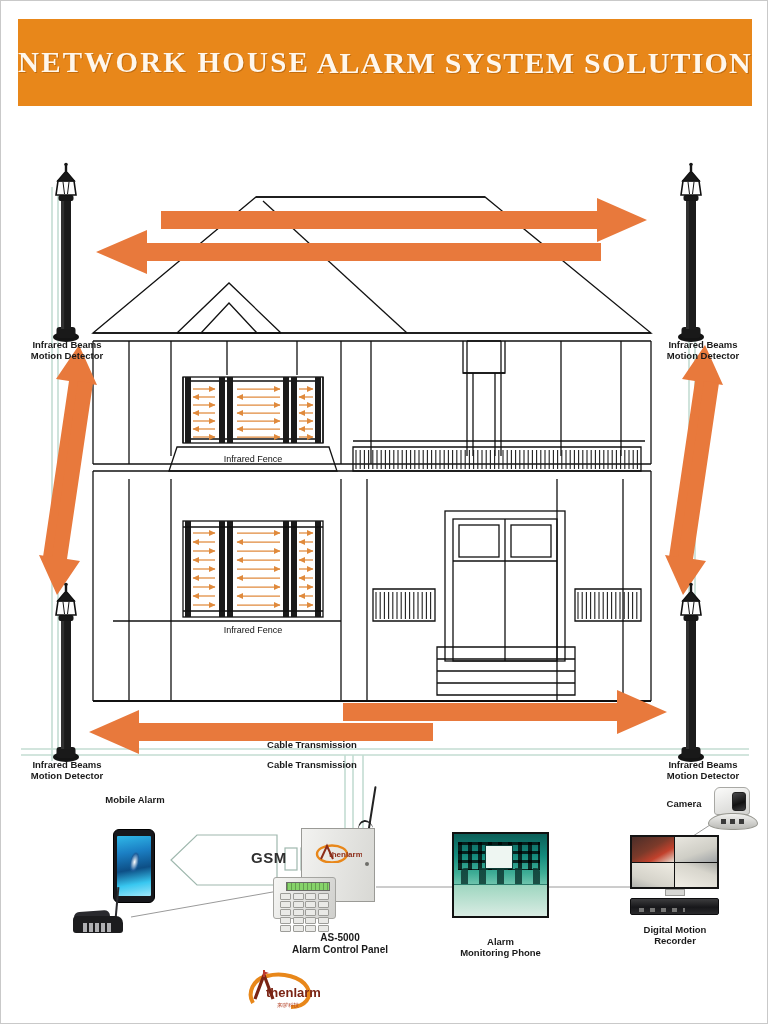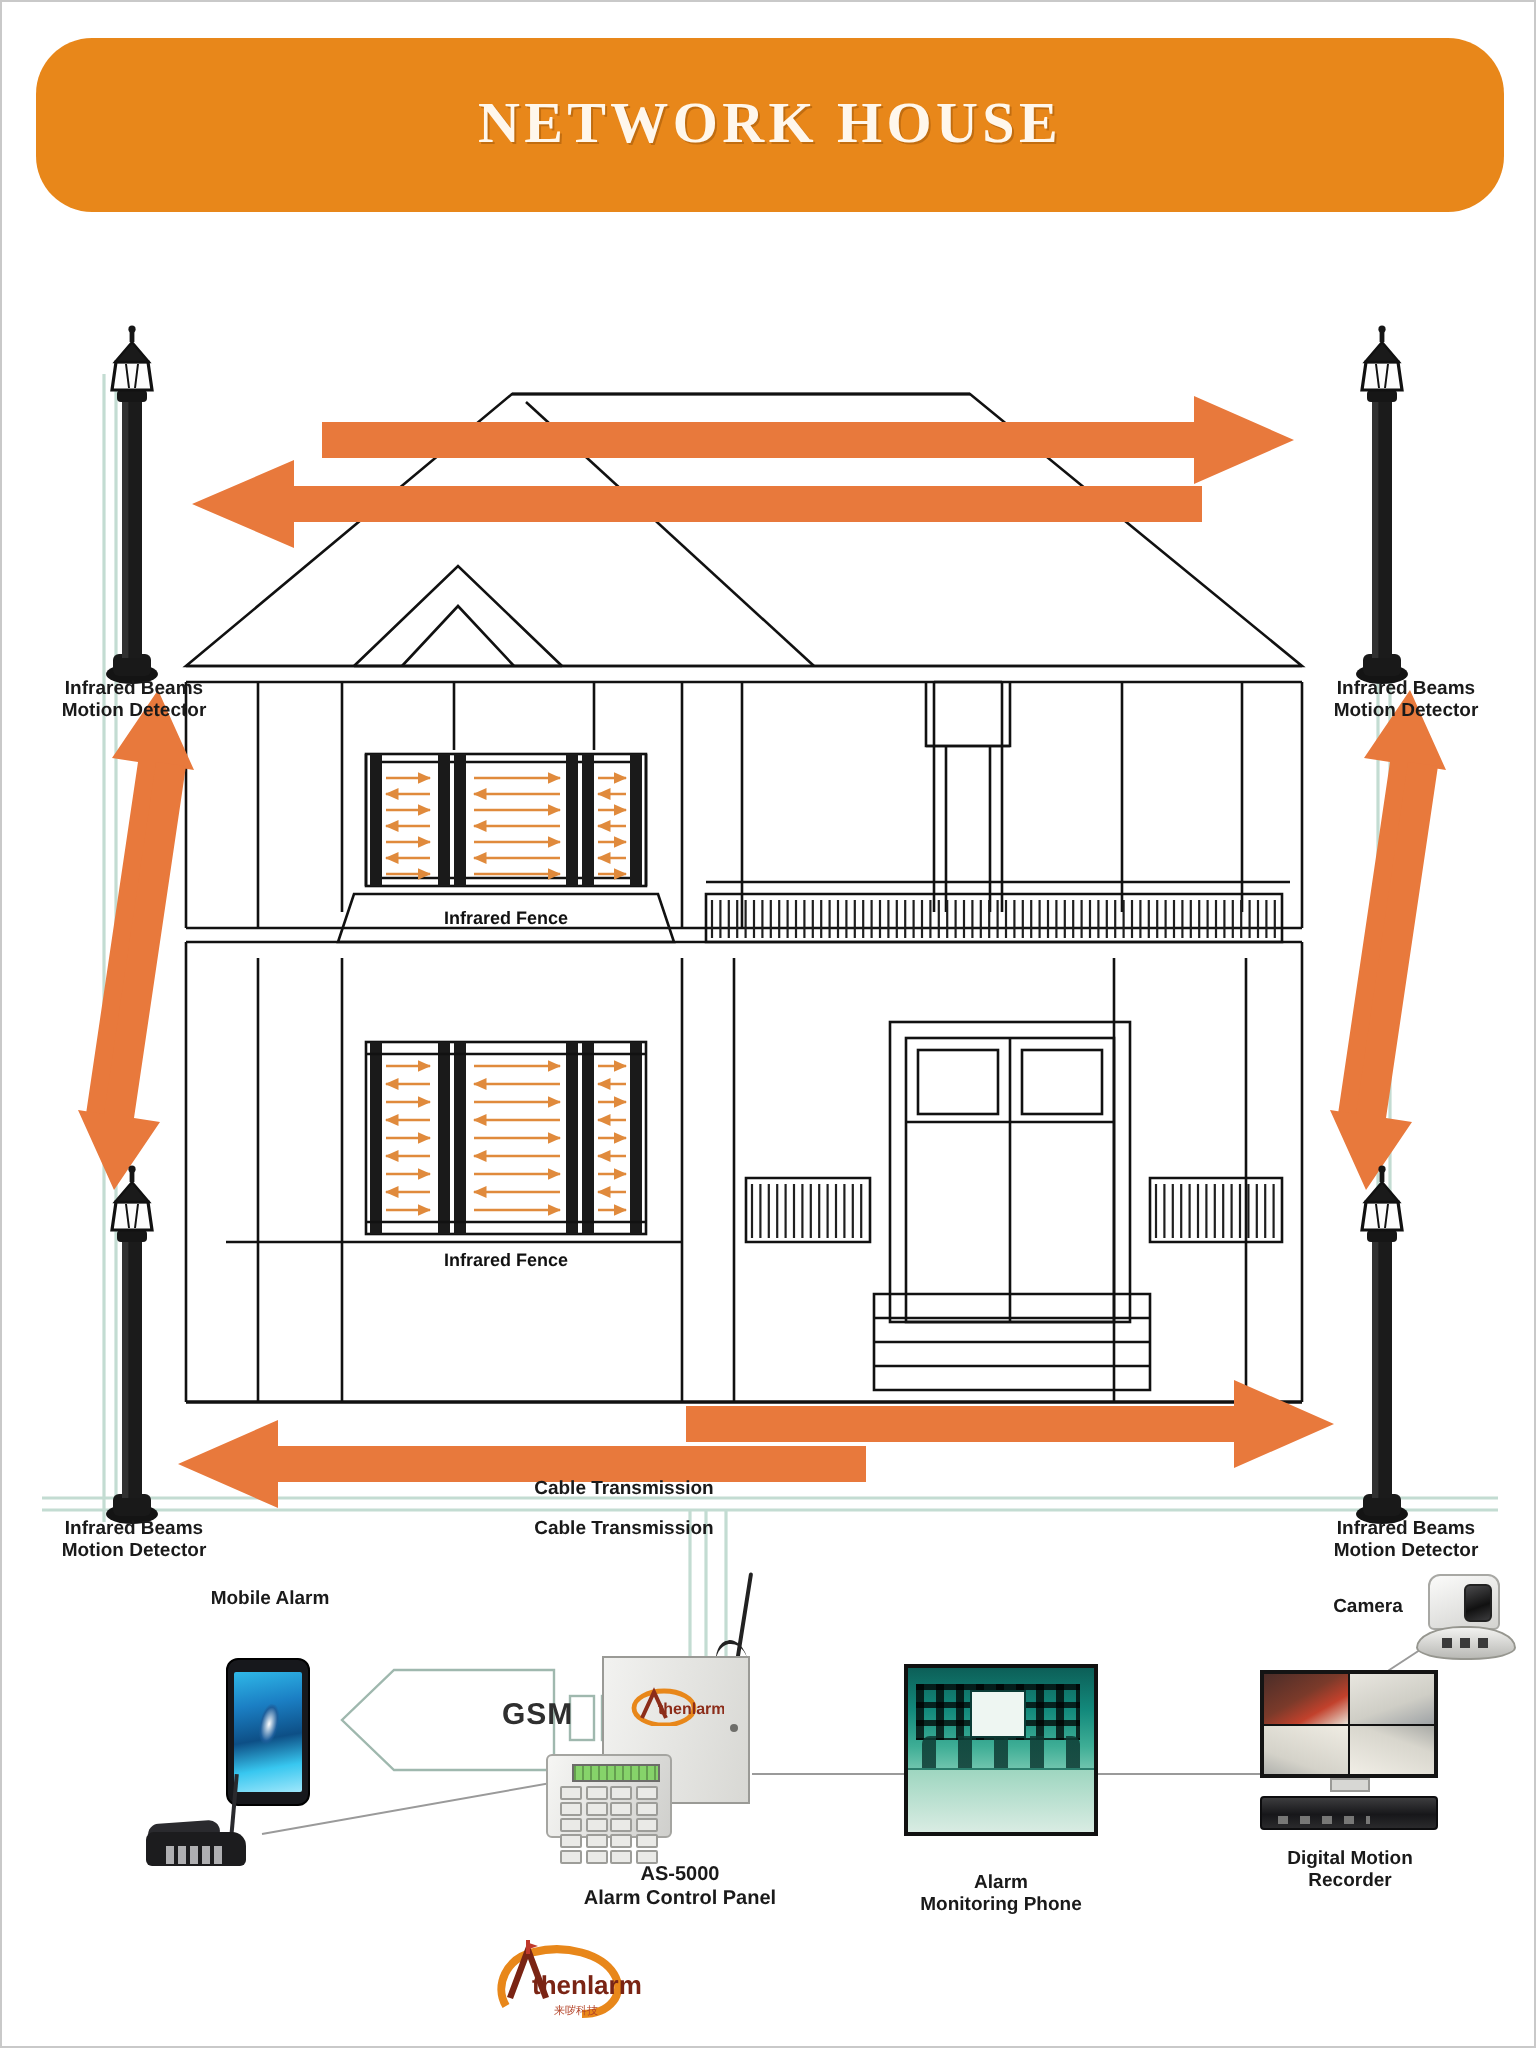--- a/index.html
+++ b/index.html
@@ -5,36 +5,36 @@
   html,body{margin:0;padding:0;background:#8c8c8c;}
   body{font-family:"Liberation Sans",sans-serif;}
   #page{
     position:relative;width:768px;height:1024px;background:#ffffff;
     border:1px solid #c9c9c9;box-sizing:border-box;overflow:hidden;
   }
   
   #banner{
     position:absolute;left:17px;top:18px;width:734px;height:87px;
     background:#E8871A;box-sizing:border-box;
-    display:flex;flex-direction:column;align-items:center;justify-content:center;border-radius:28px;
+    display:flex;flex-direction:row;align-items:center;justify-content:space-between;
   }
   #banner .tline{
     font-family:"Liberation Serif",serif;font-weight:bold;
     color:#FFF7EC;font-size:29px;letter-spacing:2.2px;line-height:1.18;
     text-shadow:1px 1px 0 rgba(120,60,0,.35);white-space:nowrap;
   }
   #banner .tline.l2{font-size:30px;letter-spacing:1.2px;}
   
   .lbl{
     position:absolute;color:#1a1a1a;font-size:9.5px;line-height:11px;
     text-align:center;white-space:pre-line;font-weight:600;
   }
   .lbl.b{font-weight:bold;font-size:10px;line-height:12px;}
   .ifence{
-    position:absolute;font-size:9px;color:#111;text-align:center;font-weight:700;
+    position:absolute;font-size:9px;color:#111;text-align:center;font-weight:400;
   }
   
   #art{position:absolute;left:0;top:0;width:768px;height:1024px;}
   
   .dev{position:absolute;}
   
   #mobile{left:112px;top:828px;width:42px;height:74px;}
   .ph-body{width:100%;height:100%;background:#17181c;border-radius:6px;
     border:1px solid #000;box-sizing:border-box;padding:6px 3px;}
   .ph-scr{width:100%;height:100%;
@@ -127,20 +127,21 @@
   #gsm-txt{position:absolute;left:210px;top:848px;font-size:15px;color:#2f2f2f;
     font-weight:600;letter-spacing:.5px;margin-left:40px;}
 </style>
 </head>
 <body>
 
 <div id="page">
 
   <div id="banner">
     <div class="tline">NETWORK HOUSE</div>
+    <div class="tline l2">ALARM SYSTEM SOLUTION</div>
   </div>
 
   <svg id="art" viewBox="0 0 768 1024">
     <defs>
       <marker id="fa-r" markerWidth="6" markerHeight="6" refX="5" refY="3" orient="auto">
         <path d="M0,0.6 L5.4,3 L0,5.4 z" fill="#E08A3C"></path>
       </marker>
       <marker id="fa-l" markerWidth="6" markerHeight="6" refX="5" refY="3" orient="auto">
         <path d="M0,0.6 L5.4,3 L0,5.4 z" fill="#E08A3C"></path>
       </marker>

